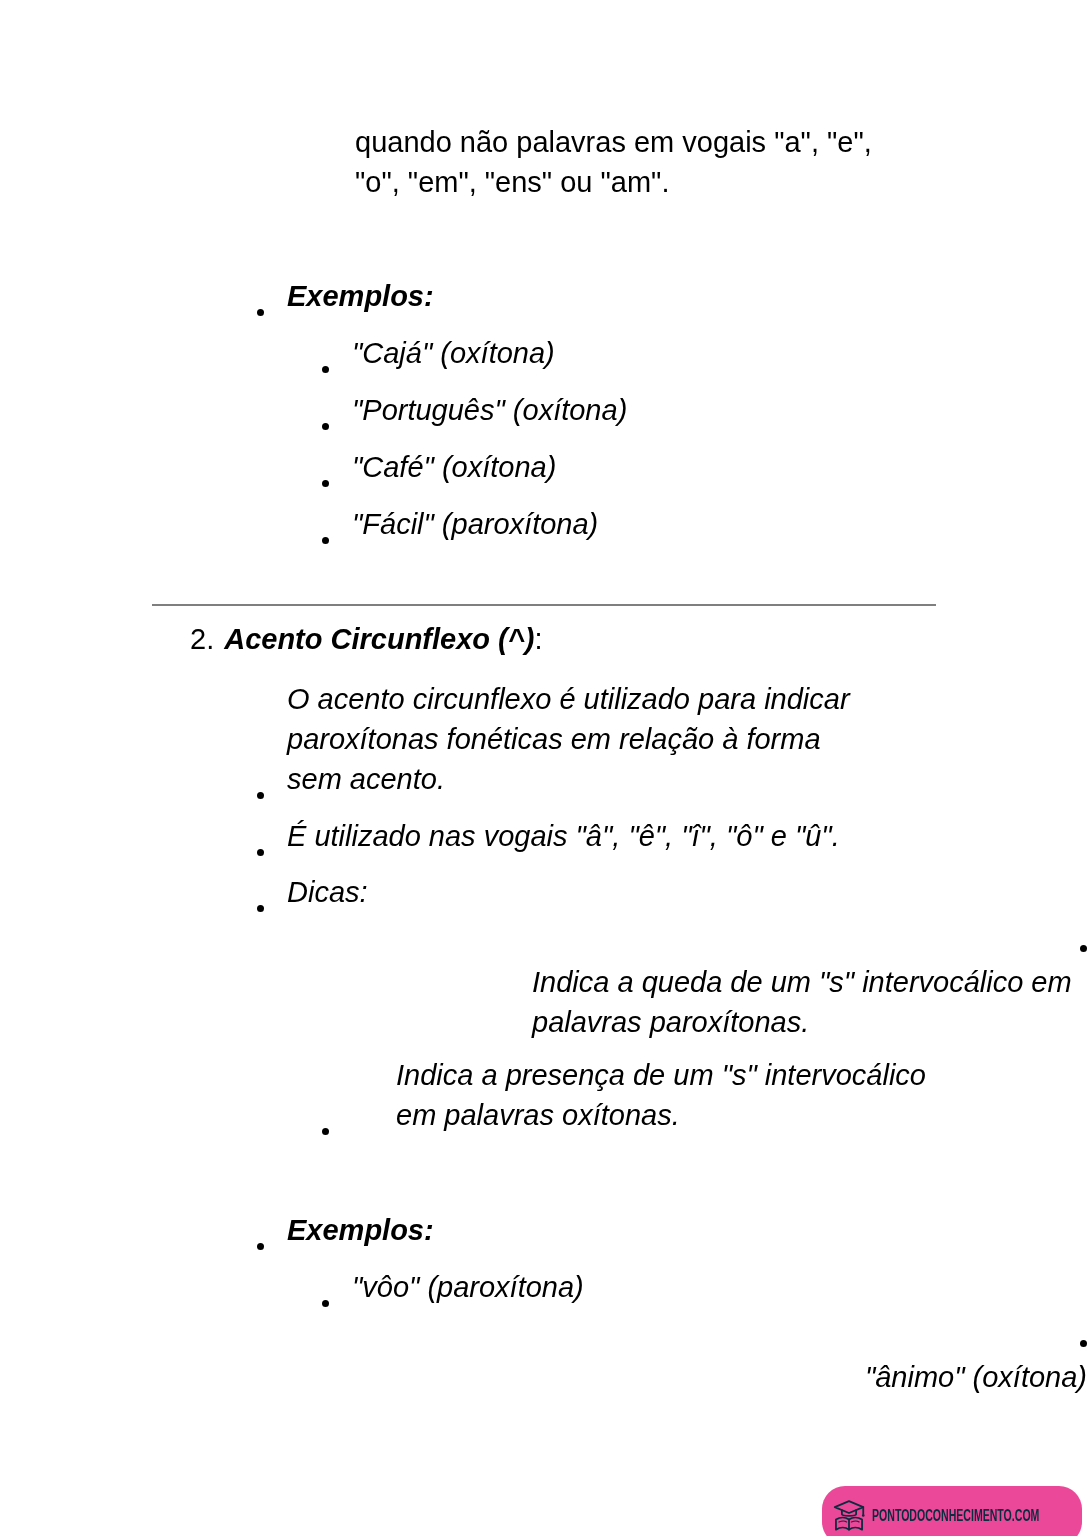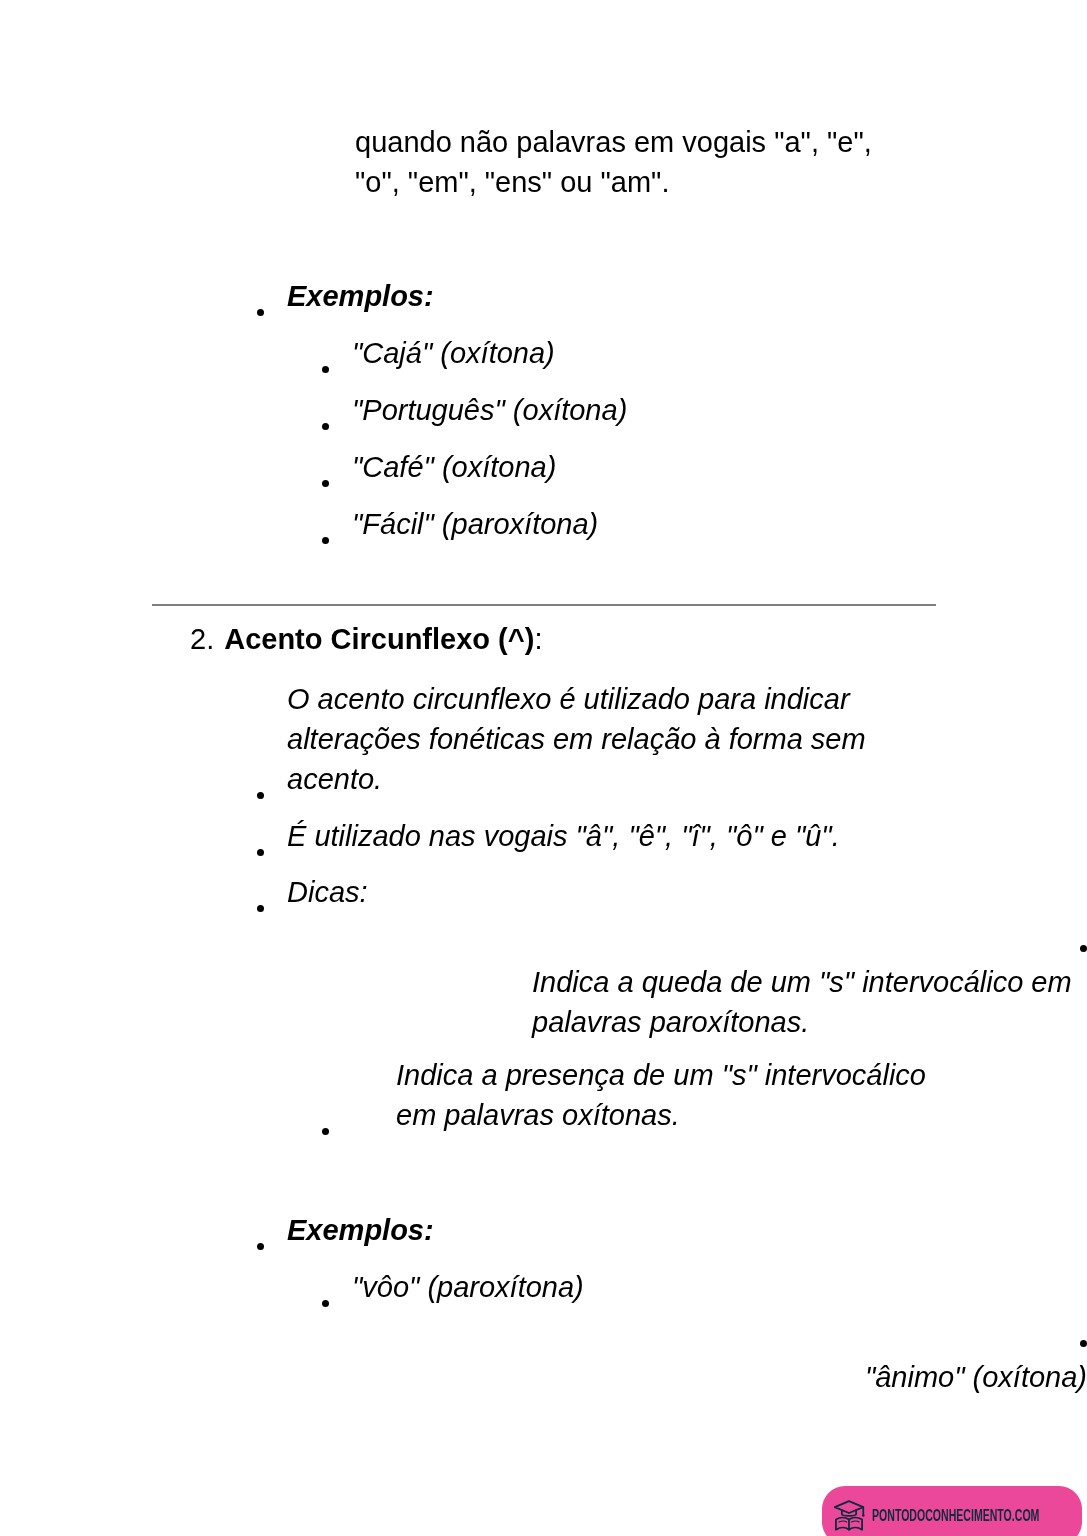--- a/index.html
+++ b/index.html
@@ -48,21 +48,21 @@
     width: 784px;
     height: 2px;
     border: none;
     background: #7f7f7f;
   }
   .heading {
     margin-top: 13px;
     margin-left: 190px;
   }
   .heading .h-num { margin-right: 10px; }
-  .heading .h-title { font-weight: 700; }
+  .heading .h-title { font-weight: 700; font-style: italic; }
   .badge {
     position: absolute;
     left: 822px;
     top: 1486px;
     width: 260px;
     height: 59px;
     border-radius: 23px;
     background: #ec4899;
     display: flex;
     align-items: center;
@@ -126,21 +126,21 @@
   <hr class="divider">
 
   <div class="heading">
     <span class="h-num">2.</span><span class="h-title">Acento Circunflexo (^)</span><span class="h-colon">:</span>
   </div>
 
   <div class="li l1 mt-bullet1">
     <span class="marker">
         <span class="dot"></span>
       </span>
-    <div class="txt">O acento circunflexo é utilizado para indicar alterações fonéticas em relação à forma sem acento.</div>
+    <div class="txt">O acento circunflexo é utilizado para indicar paroxítonas fonéticas em relação à forma sem acento.</div>
   </div>
 
   <div class="li l1 mt-item">
     <span class="marker">
         <span class="dot"></span>
       </span>
     <div class="txt">É utilizado nas vogais "â", "ê", "î", "ô" e "û".</div>
   </div>
 
   <div class="li l1 mt-dicas">

